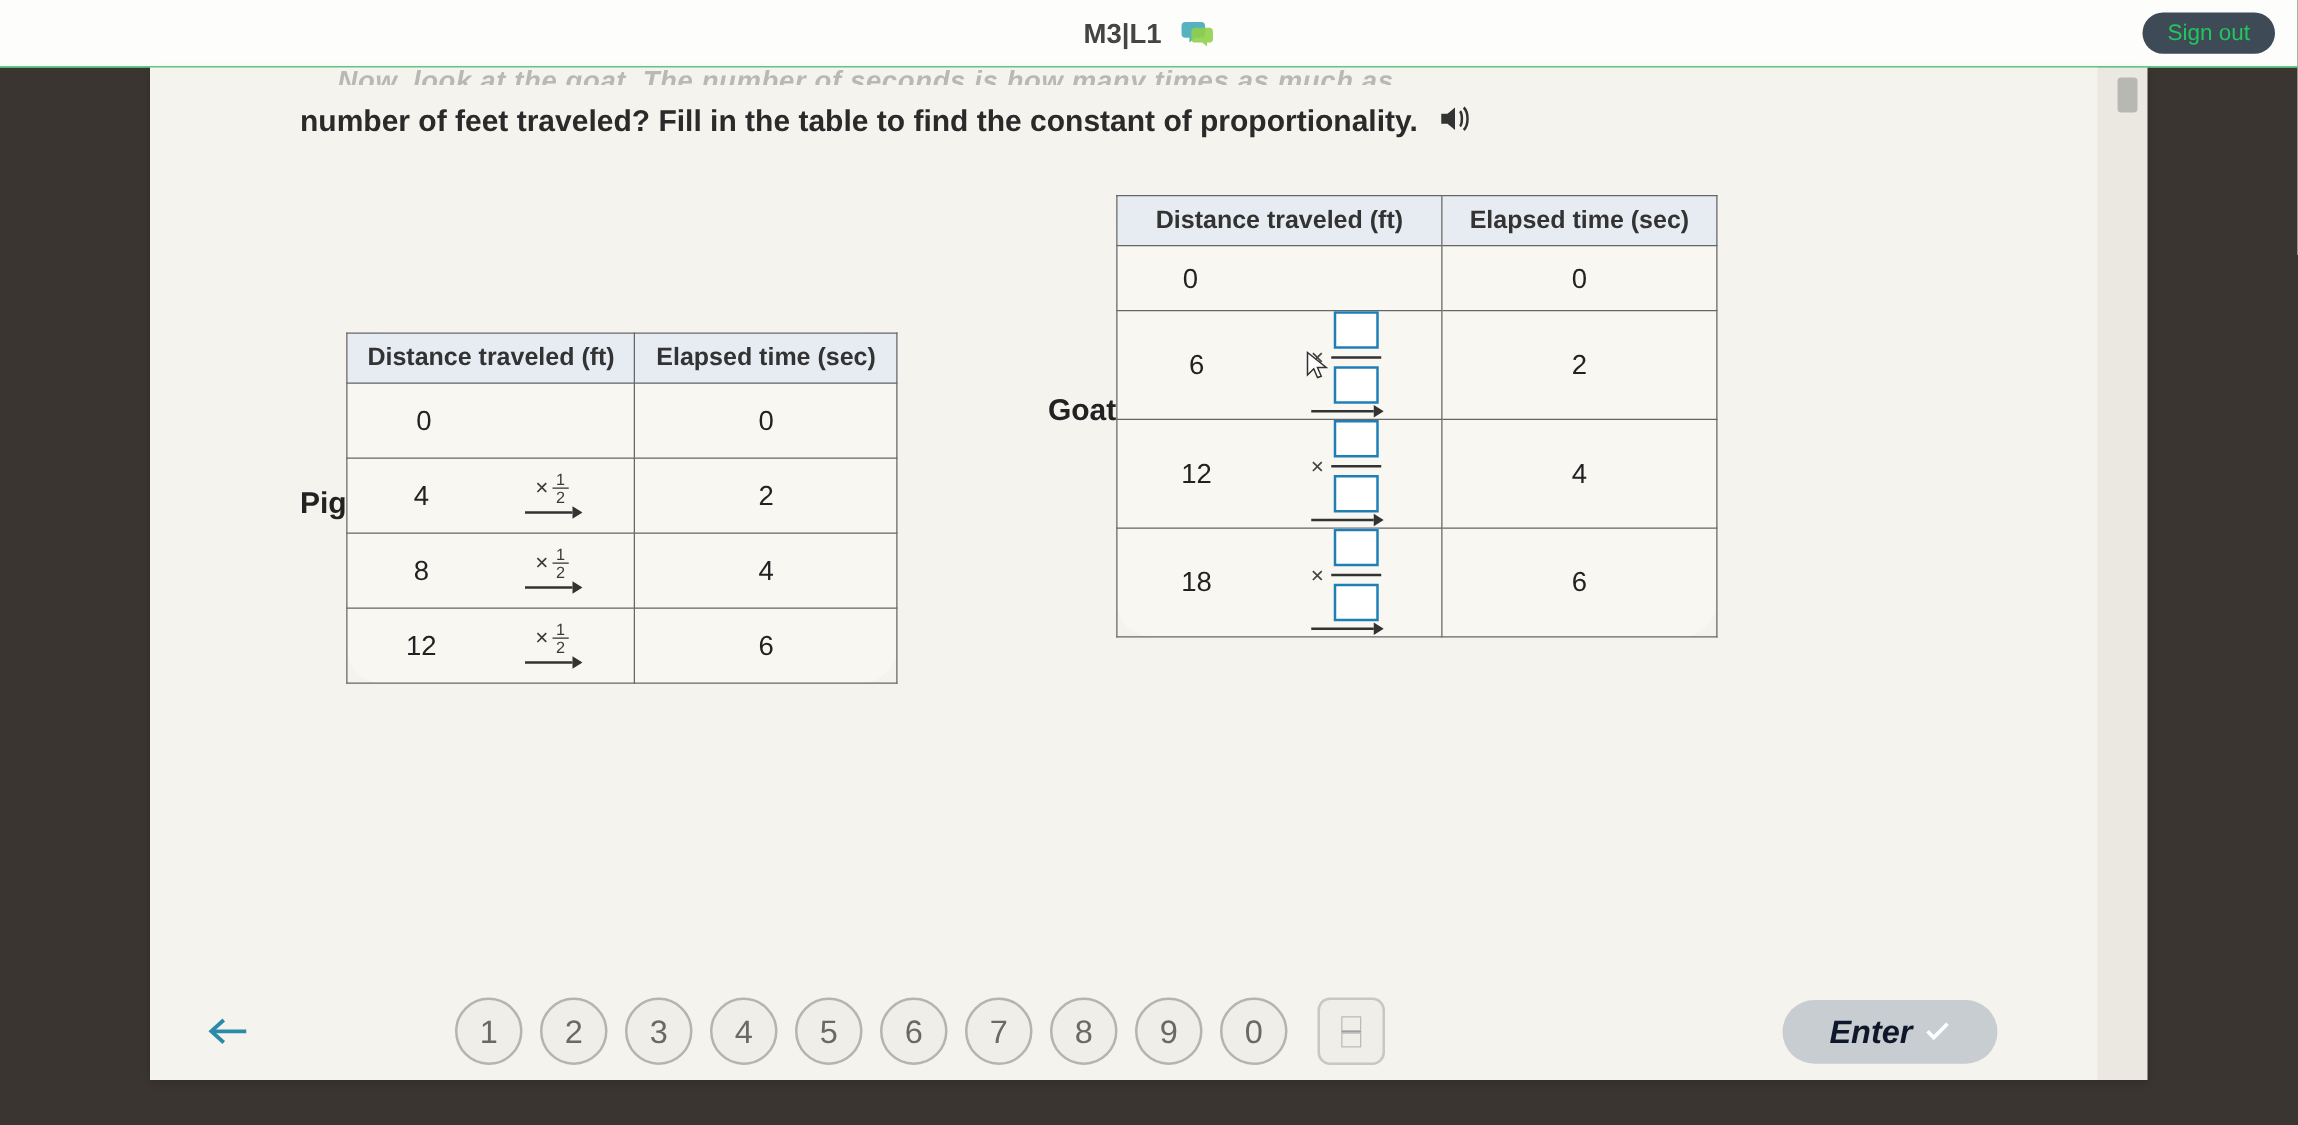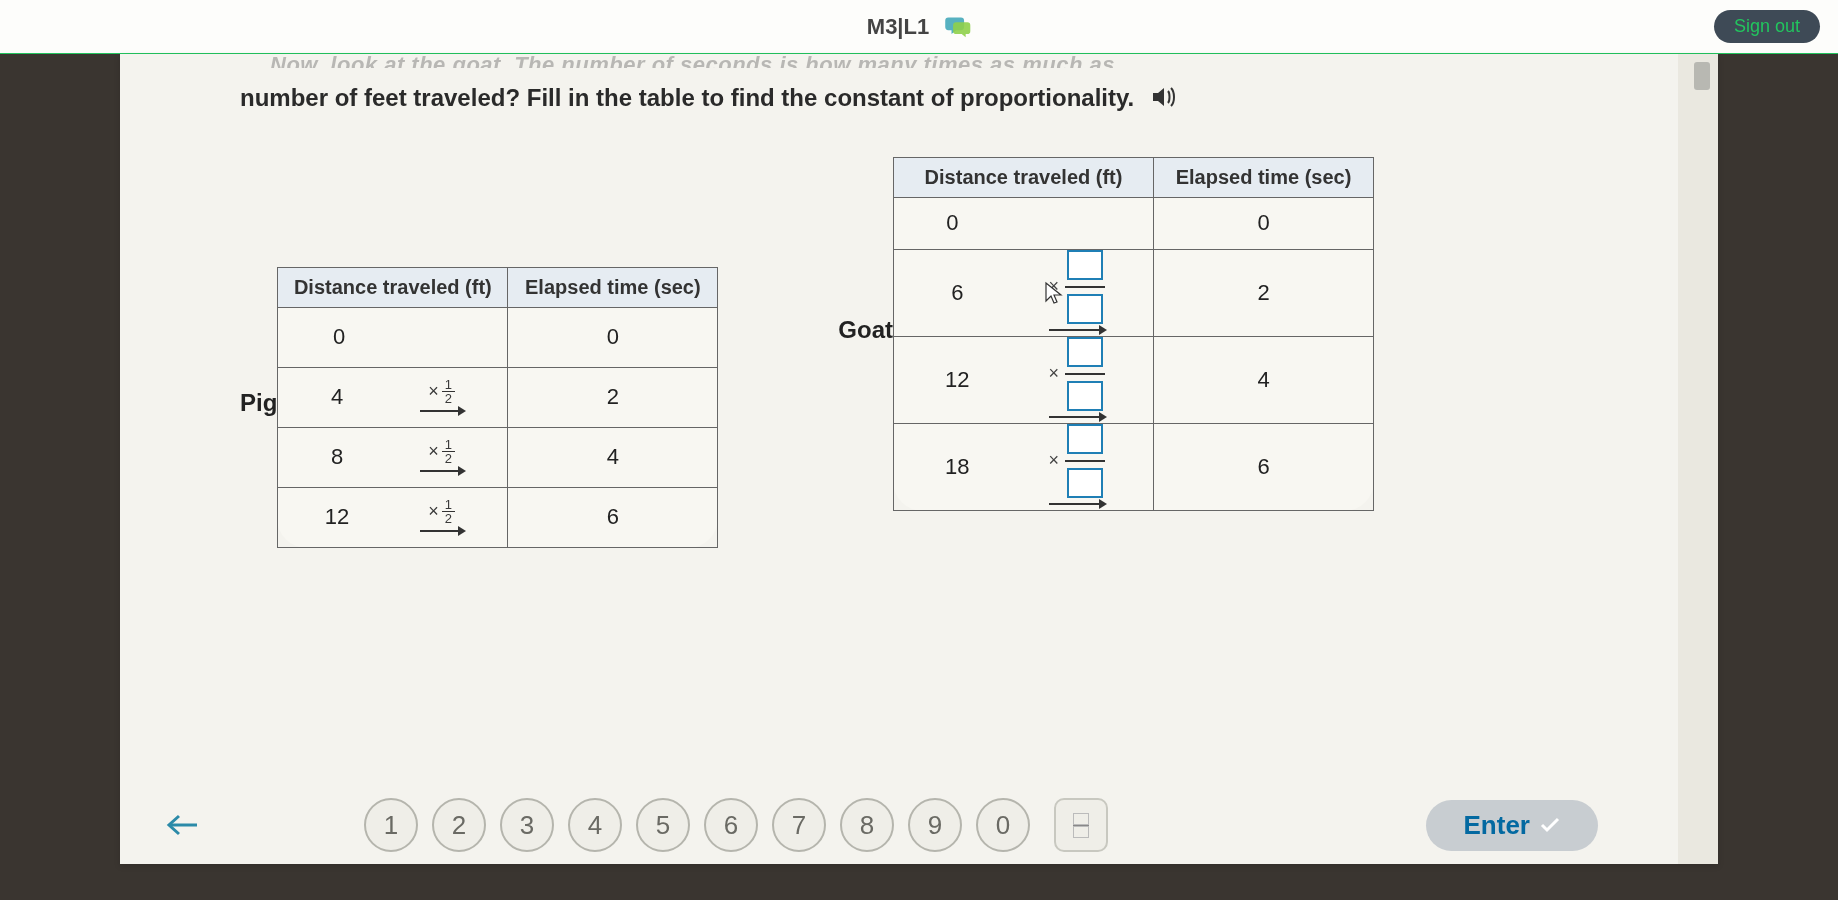--- a/index.html
+++ b/index.html
@@ -203,27 +203,28 @@
   display: flex; align-items: center; justify-content: center;
   margin-left: 10px;
   cursor: pointer;
 }
 .frac-btn .mini-frac { display:flex; flex-direction:column; align-items:center; font-size:12px; color:#888;}
 .frac-btn .mini-frac div { width: 16px; height:12px; border:1px solid #bbb; }
 .frac-btn .mini-frac .bar { border:none; border-top:1.5px solid #888; height:0; }
 .enter-btn {
   margin-left: auto;
   background: #c8cdd1;
-  color: #0369a1;
+  color: #0f172a;
   border-radius: 28px;
   padding: 10px 38px;
   font-size: 26px;
   font-weight: 600;
   display: flex; align-items: center; gap: 10px;
   cursor: pointer;
+  font-style: italic;
 }
 .partial-top {
   position: absolute;
   top: -2px;
   left: 150px;
   right: 40px;
   height: 16px;
   overflow: hidden;
   color: #4a4a4a;
   font-size: 22px;

